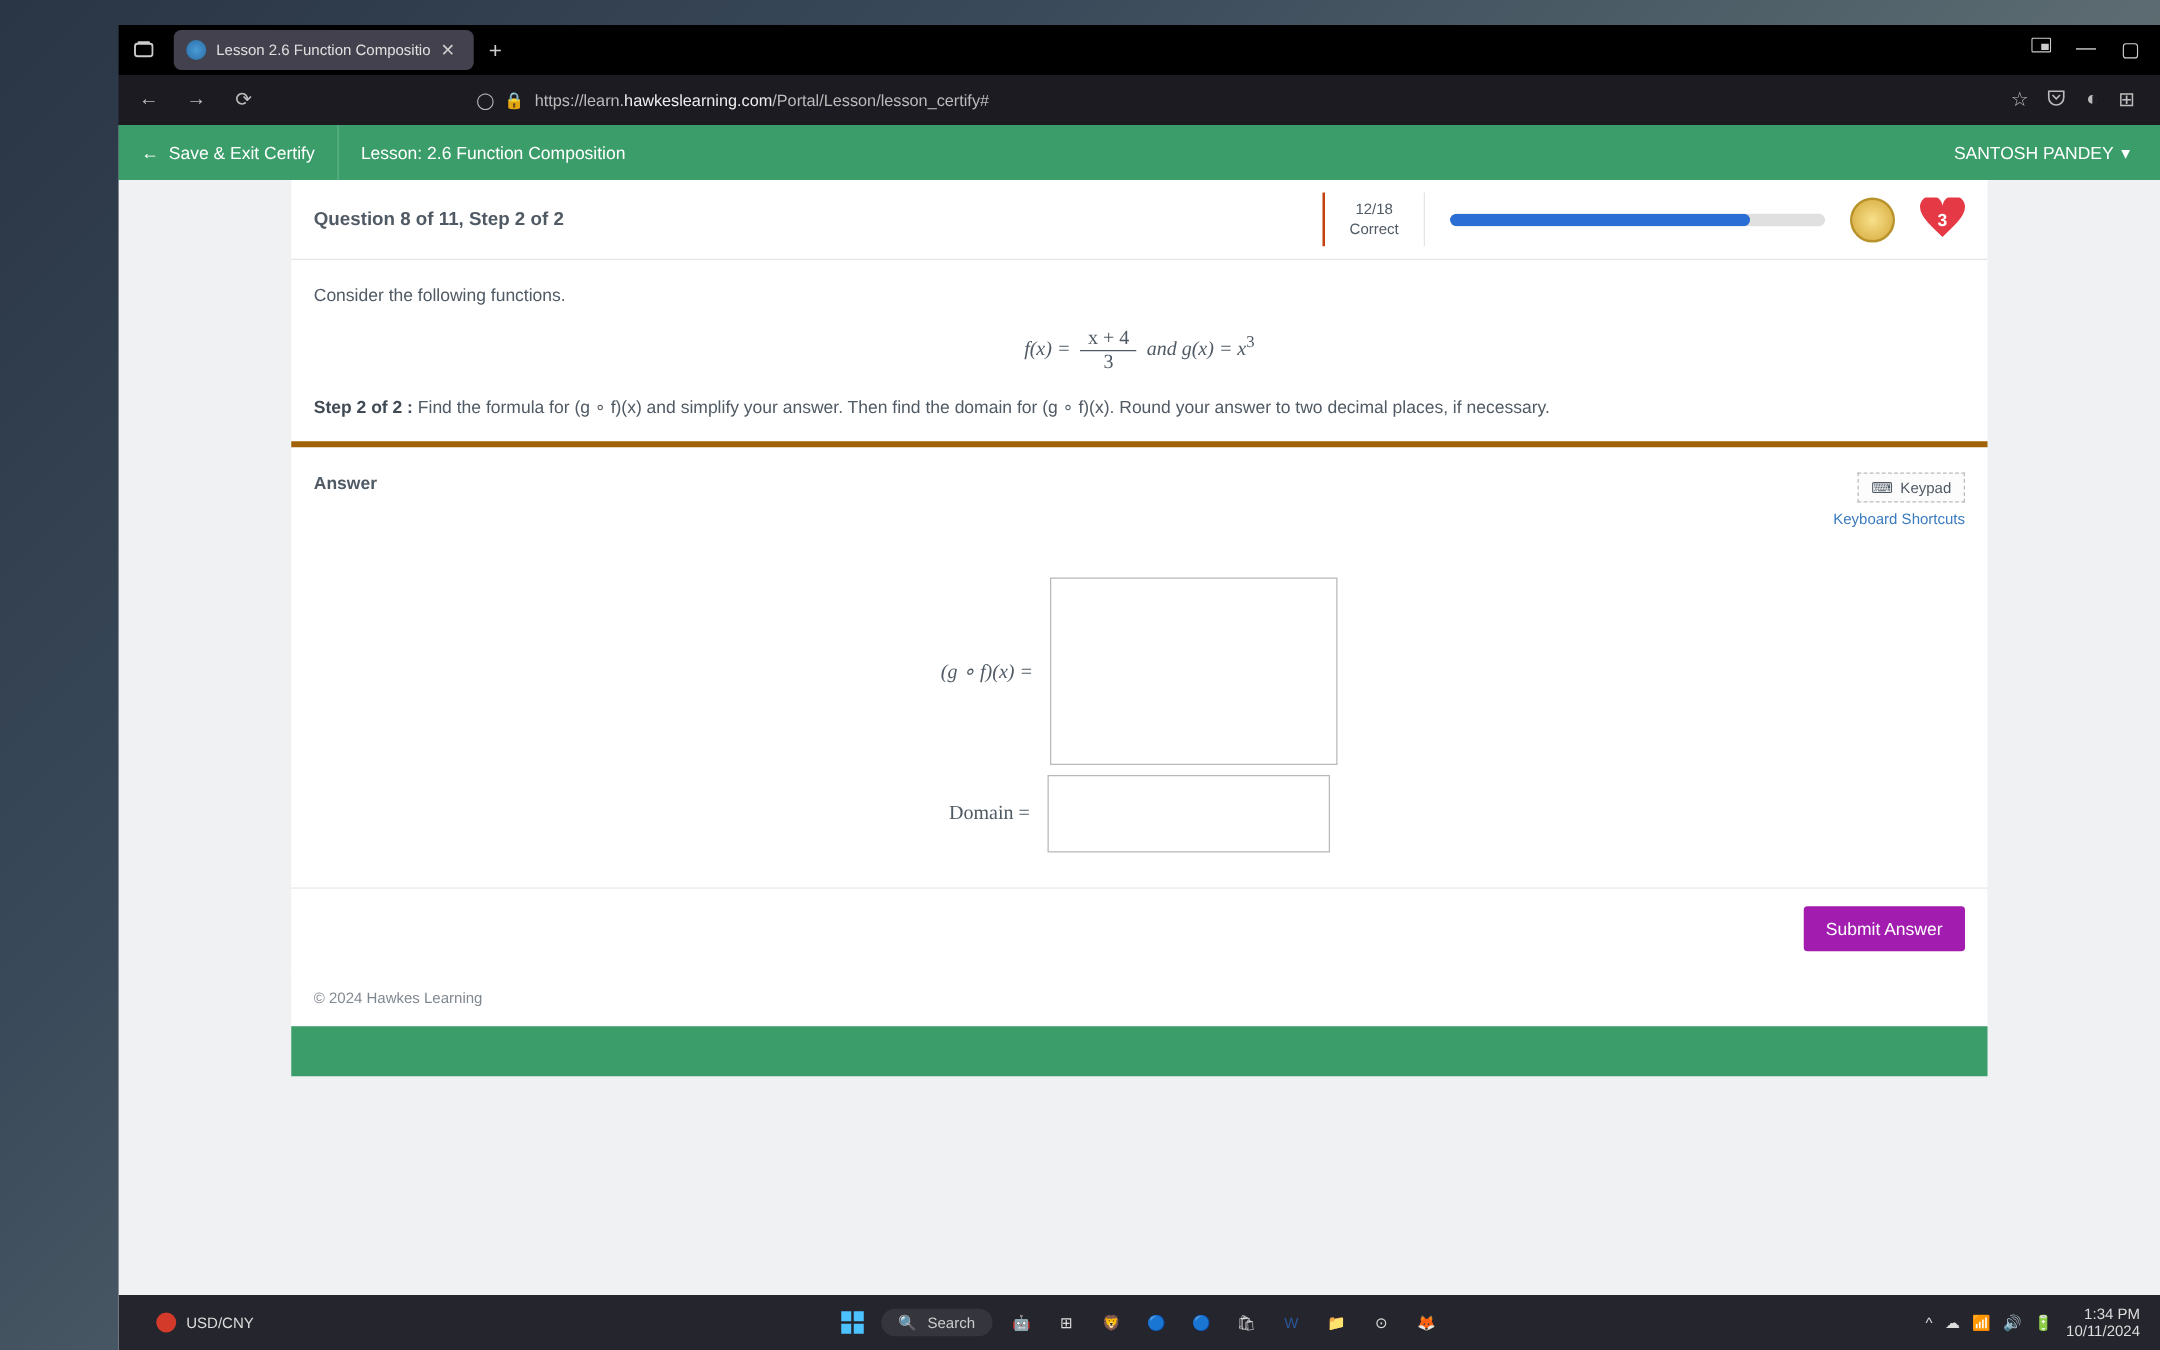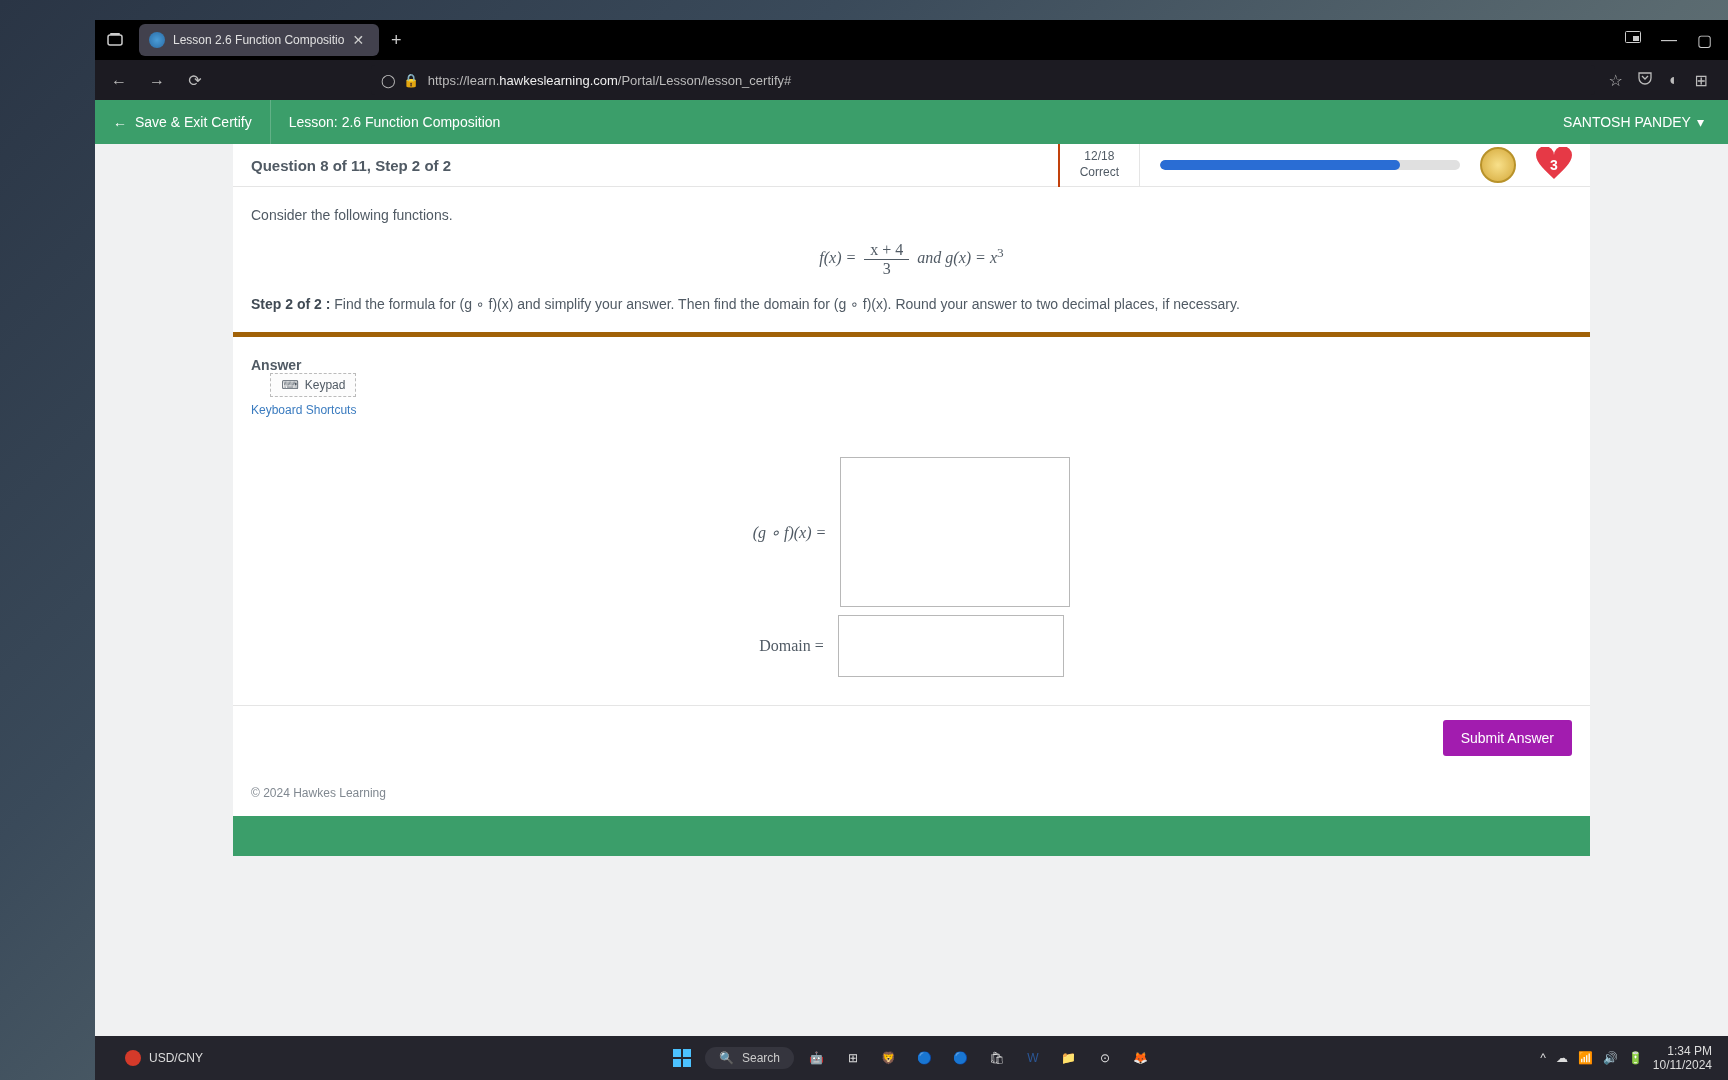--- a/index.html
+++ b/index.html
@@ -123,21 +123,21 @@
   gap: 6px;
   cursor: pointer;
 }
 .content-wrap {
   flex: 1;
   background: #f0f1f2;
   padding: 0 138px;
   overflow: auto;
 }
 .q-header {
-  height: 43px;
+  height: 64px;
   background: #fff;
   border-bottom: 1px solid #e5e5e5;
   display: flex;
   align-items: center;
   padding: 0 18px;
   gap: 20px;
 }
 .q-title { font-weight: 600; color: #505a64; font-size: 15px; }
 .correct-box {
   margin-left: auto;
@@ -196,21 +196,20 @@
 .step-line b { font-weight:700; color:#404a54;}
 .answer-block {
   background:#fff;
   padding: 20px 18px 28px;
   border-bottom:1px solid #e5e5e5;
 }
 .answer-head {
   display:flex;
   justify-content:space-between;
   align-items:flex-start;
-  flex-direction:column;
 }
 .answer-title { font-weight:600; color:#505a64; font-size:14px;}
 .kp-col { text-align:right; font-size:12px;}
 .keypad-btn {
   border:1px dashed #bbb;
   padding:4px 10px;
   color:#505a64;
   background:#fcfcfc;
   font-size:12px;
   cursor:pointer;

